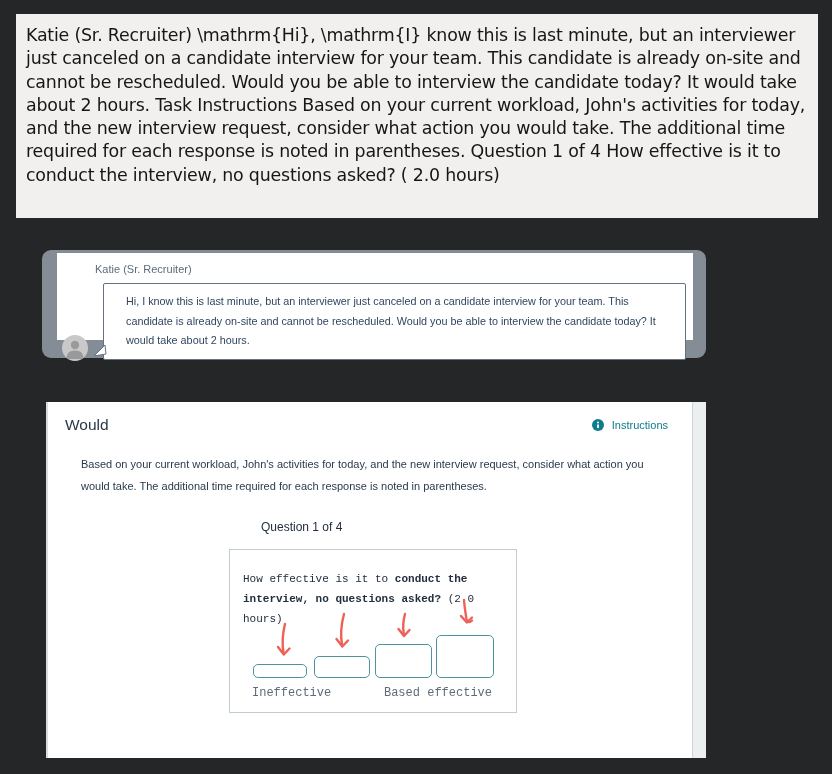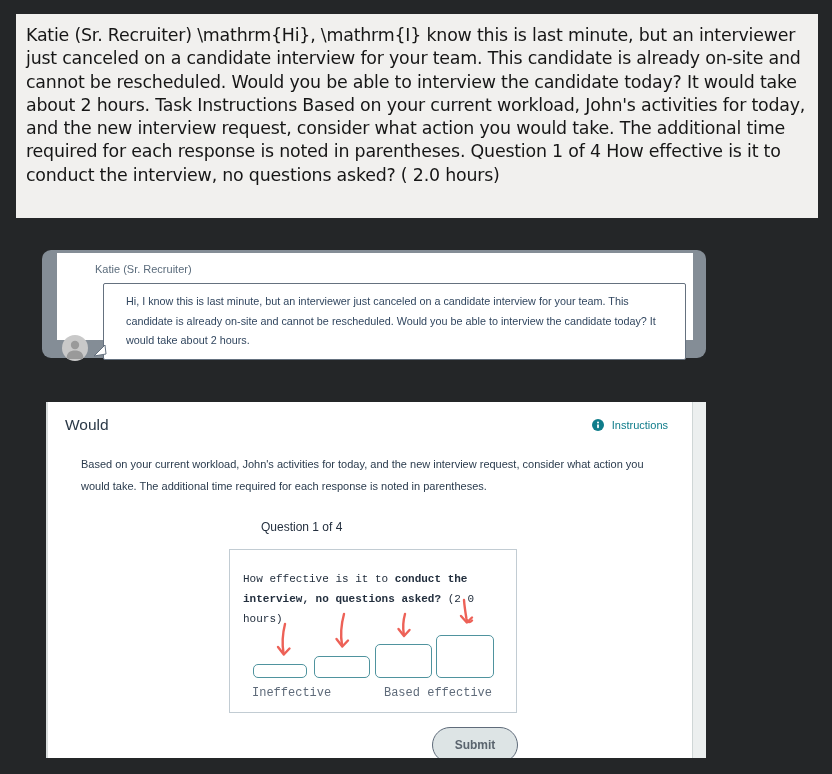--- a/index.html
+++ b/index.html
@@ -128,18 +128,17 @@
 
       <div class="rating-option opt1"></div>
       <div class="rating-option opt2"></div>
       <div class="rating-option opt3"></div>
       <div class="rating-option opt4"></div>
 
       <div class="scale-label scale-left">Ineffective</div>
       <div class="scale-label scale-right">Based effective</div>
     </div>
 
-    <button class="submit-btn">Submit</button>
   </div>
 
   <div class="scroll-strip"></div>
 
 </div>
 
 </body></html>

